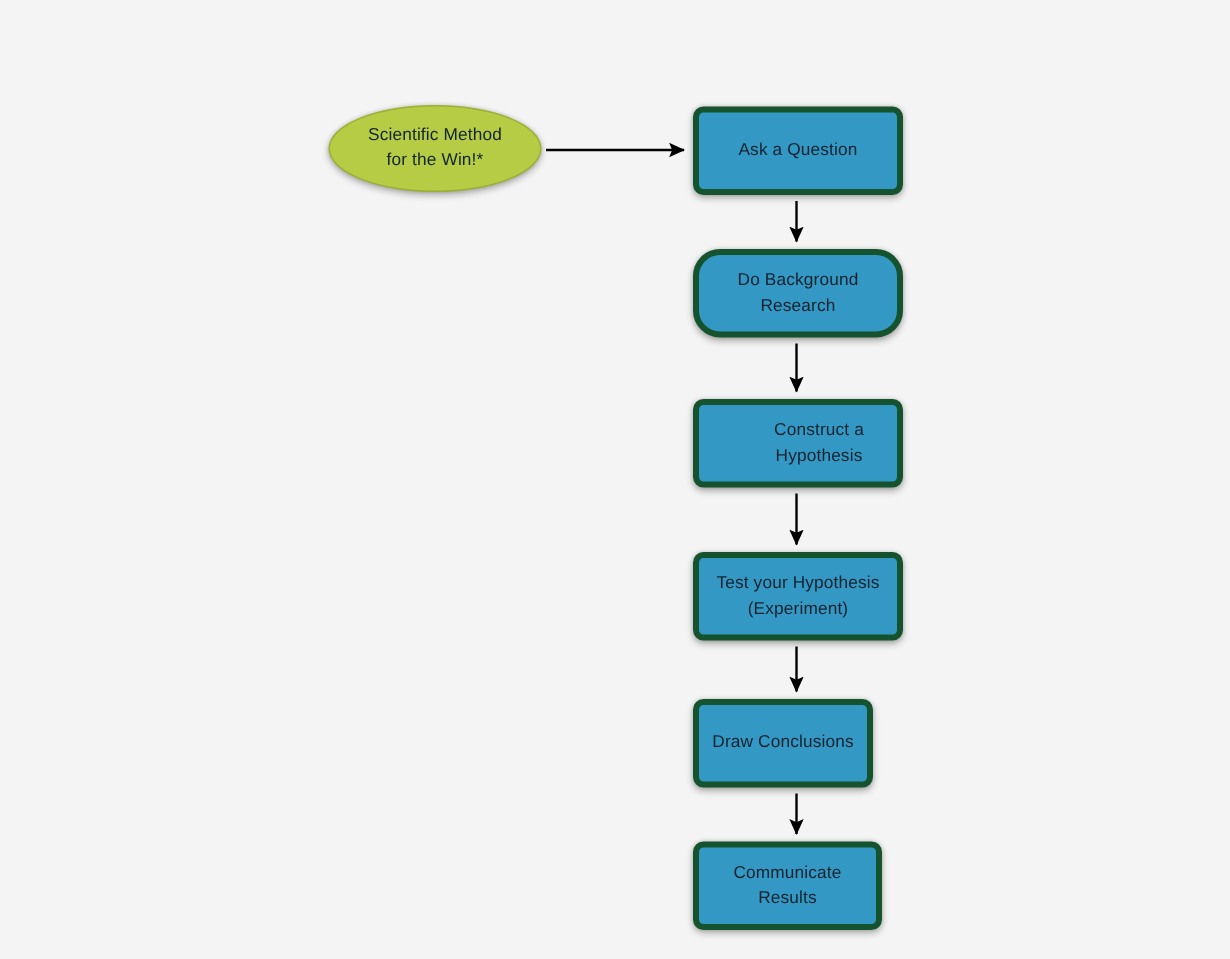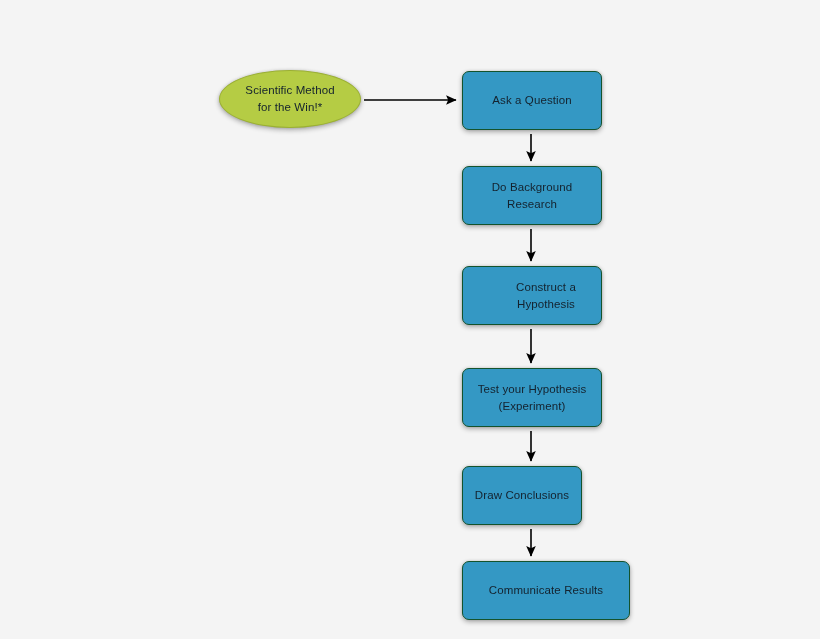--- a/index.html
+++ b/index.html
@@ -39,21 +39,21 @@
     text-align: center;
     color: #14222e;
     font-size: 11.5px;
     line-height: 17px;
     letter-spacing: 0.1px;
     z-index: 3;
   }
 
   .node-process {
     background: #3498c4;
-    border: 1px solid #14532d;
+    border: 4px solid #14532d;
     border-radius: 7px;
     box-shadow: 0 2px 5px rgba(0,0,0,0.30),
                 0 0 3px rgba(0,0,0,0.12);
   }
 
   .node-terminator {
     background: #b5cc44;
     border: 1px solid #9bb033;
     border-radius: 50%;
     box-shadow: 0 2px 5px rgba(0,0,0,0.30),
@@ -92,36 +92,36 @@
 
   <div class="node node-terminator" style="left:219px; top:45px; width:142px; height:58px;">
     <span class="node-label">Scientific Method
 for the Win!*</span>
   </div>
 
   <div class="node node-process" style="left:462px; top:46px; width:140px; height:59px;">
     <span class="node-label">Ask a Question</span>
   </div>
 
-  <div class="node node-process" style="left:462px; top:141px; width:140px; height:59px;">
+  <div class="node node-process" style="left:462px; top:141px; width:140px; height:59px;border-radius:18px;">
     <span class="node-label">Do Background
 Research</span>
   </div>
 
   <div class="node node-process" style="left:462px; top:241px; width:140px; height:59px;padding-left:28px;">
     <span class="node-label">Construct a
 Hypothesis</span>
   </div>
 
   <div class="node node-process" style="left:462px; top:343px; width:140px; height:59px;">
     <span class="node-label">Test your Hypothesis
 (Experiment)</span>
   </div>
 
   <div class="node node-process" style="left:462px; top:441px; width:120px; height:59px;">
     <span class="node-label">Draw Conclusions</span>
   </div>
 
-  <div class="node node-process" style="left:462px; top:536px; width:168px; height:59px;">
+  <div class="node node-process" style="left:462px; top:536px; width:126px; height:59px;">
     <span class="node-label">Communicate Results</span>
   </div>
 
 </div>
 
 </body></html>

